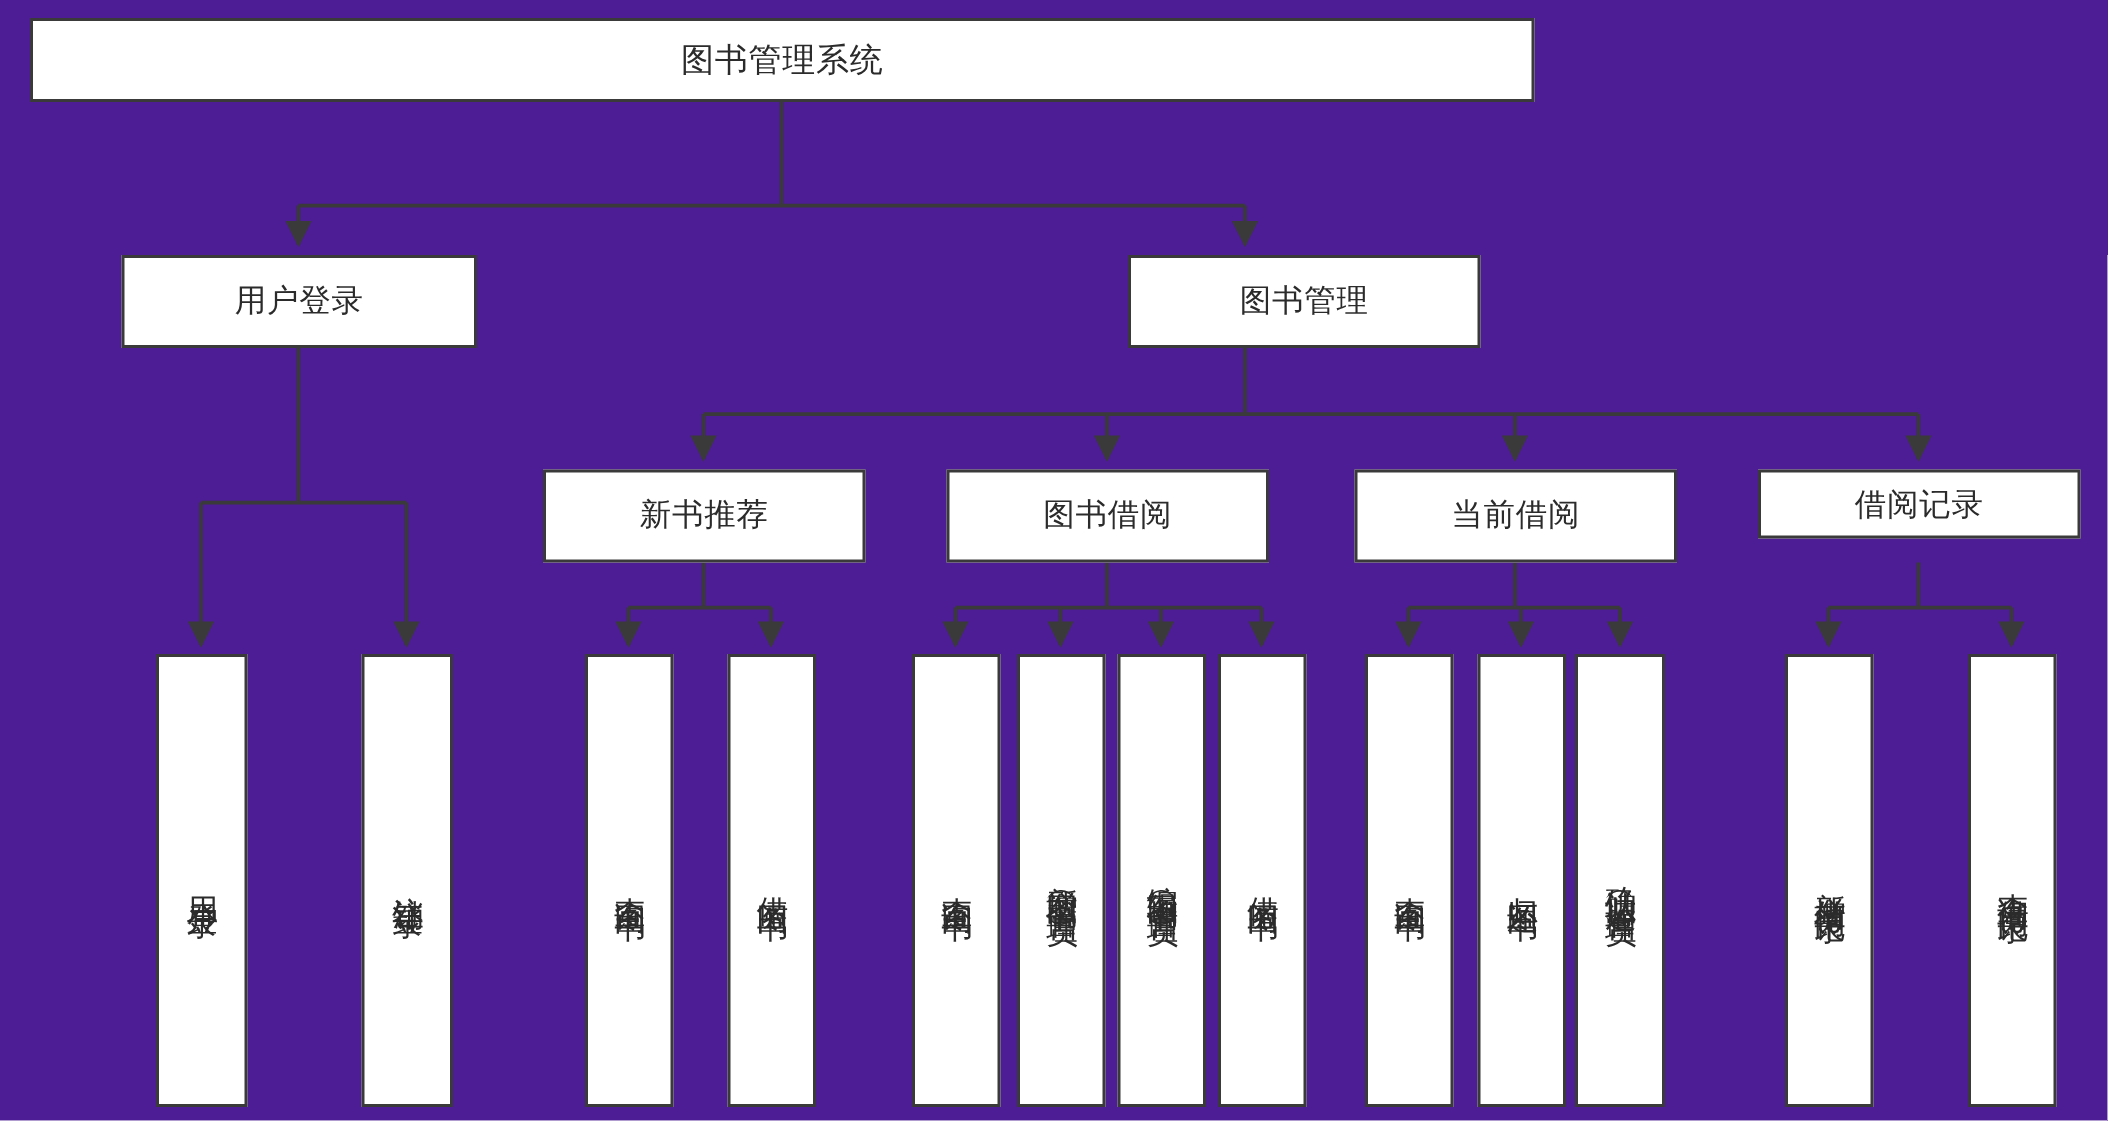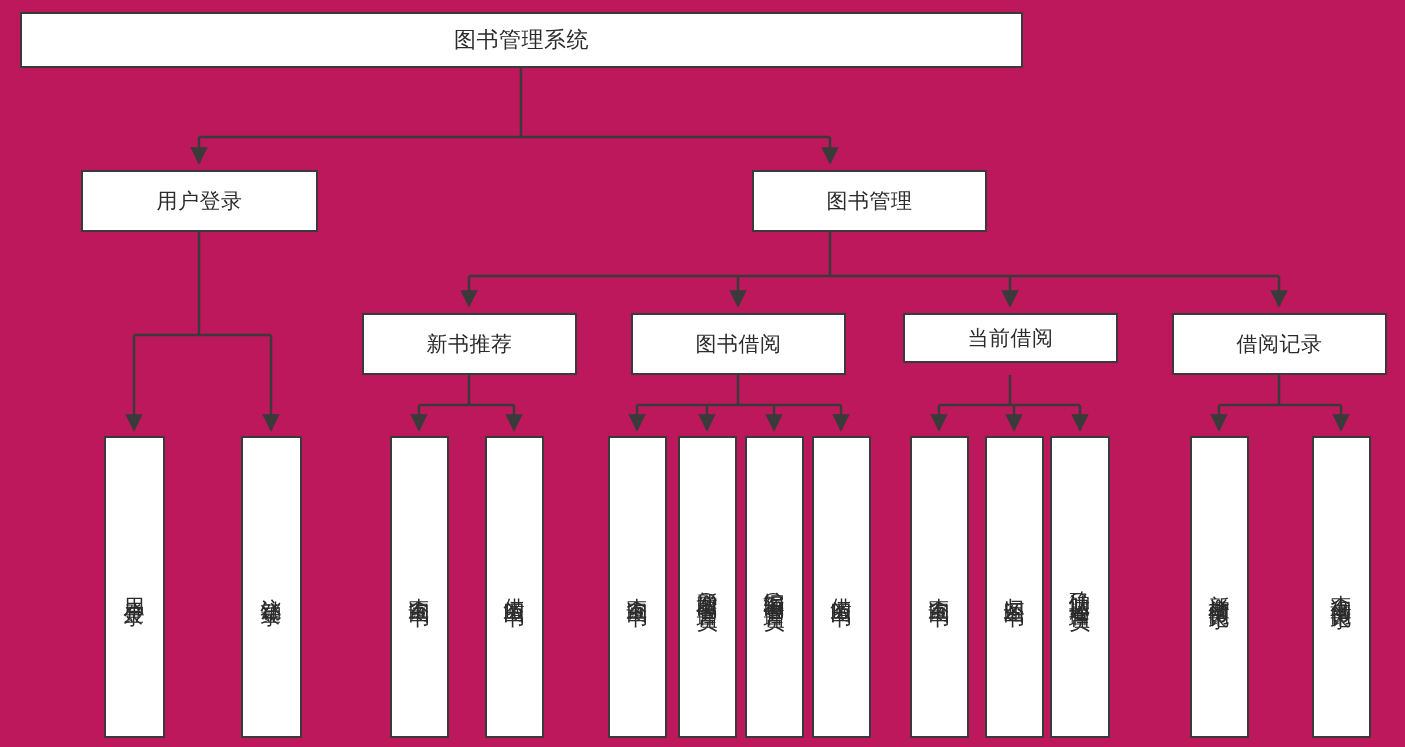--- a/index.html
+++ b/index.html
@@ -7,21 +7,21 @@
     padding: 0;
     background: #ffffff;
   }
   body {
     font-family: "Liberation Sans", "DejaVu Sans", sans-serif;
   }
   #canvas {
     position: relative;
     width: 1405px;
     height: 747px;
-    background: #be185d;
+    background: #4c1d95;
     overflow: hidden;
   }
   #wires {
     position: absolute;
     left: 0;
     top: 0;
     width: 1405px;
     height: 747px;
     pointer-events: none;
   }
@@ -135,24 +135,24 @@
   <div class="node horiz" style="left:712px; top:170px; width:235px; height:62px;margin-left:40px;">
     <span class="label">图书管理</span>
   </div>
 
   <div class="node horiz" style="left:362px; top:313px; width:215px; height:62px;">
     <span class="label">新书推荐</span>
   </div>
   <div class="node horiz" style="left:631px; top:313px; width:215px; height:62px;">
     <span class="label">图书借阅</span>
   </div>
-  <div class="node horiz" style="left:903px; top:313px; width:215px; height:50px;">
+  <div class="node horiz" style="left:903px; top:313px; width:215px; height:62px;">
     <span class="label">当前借阅</span>
   </div>
-  <div class="node horiz" style="left:1172px; top:313px; width:215px; height:62px;font-family:Liberation Serif, serif;">
+  <div class="node horiz" style="left:1172px; top:313px; width:215px; height:46px;font-family:Liberation Serif, serif;">
     <span class="label">借阅记录</span>
   </div>
 
   <div class="node vert" style="left:104px; top:436px; width:61px; height:302px;">
     <span class="label">用户登录</span>
   </div>
   <div class="node vert" style="left:241px; top:436px; width:61px; height:302px;">
     <span class="label">注销登录</span>
   </div>
   <div class="node vert" style="left:390px; top:436px; width:59px; height:302px;">

